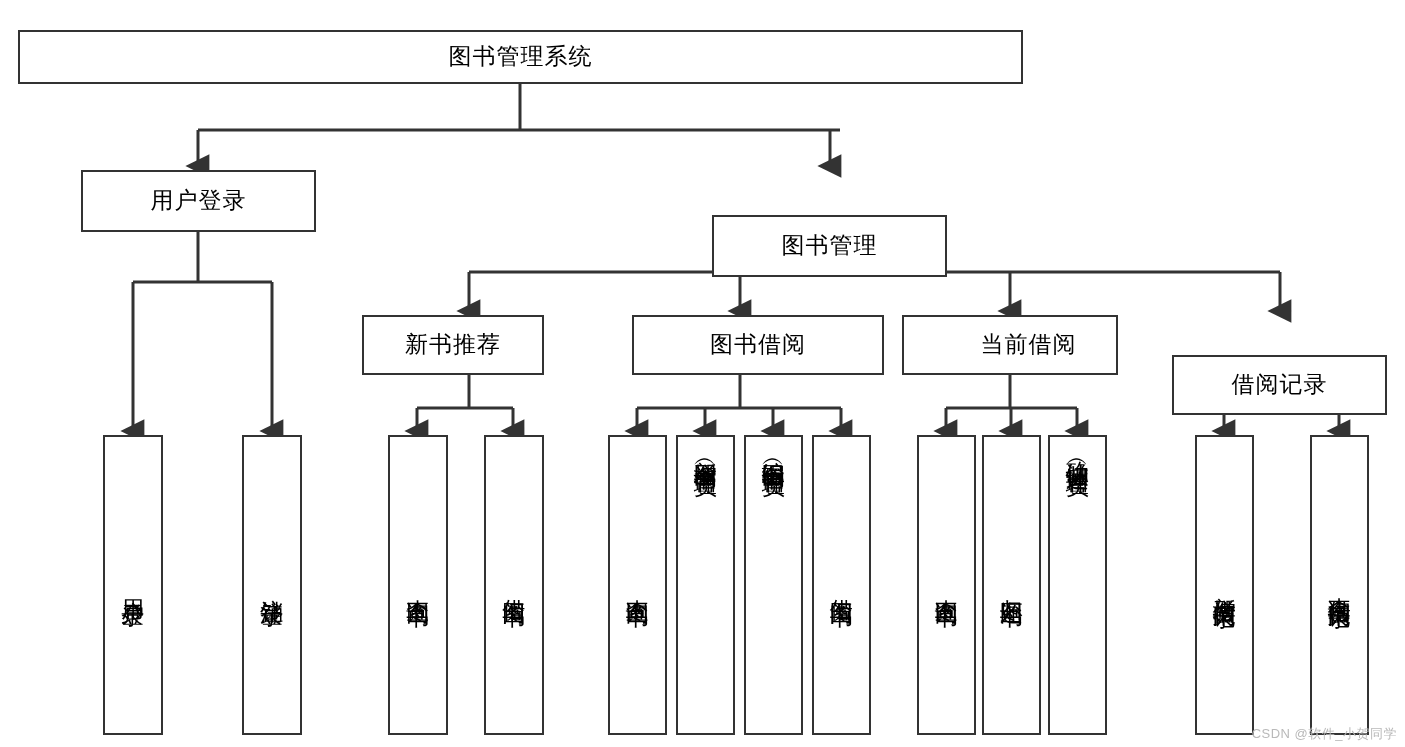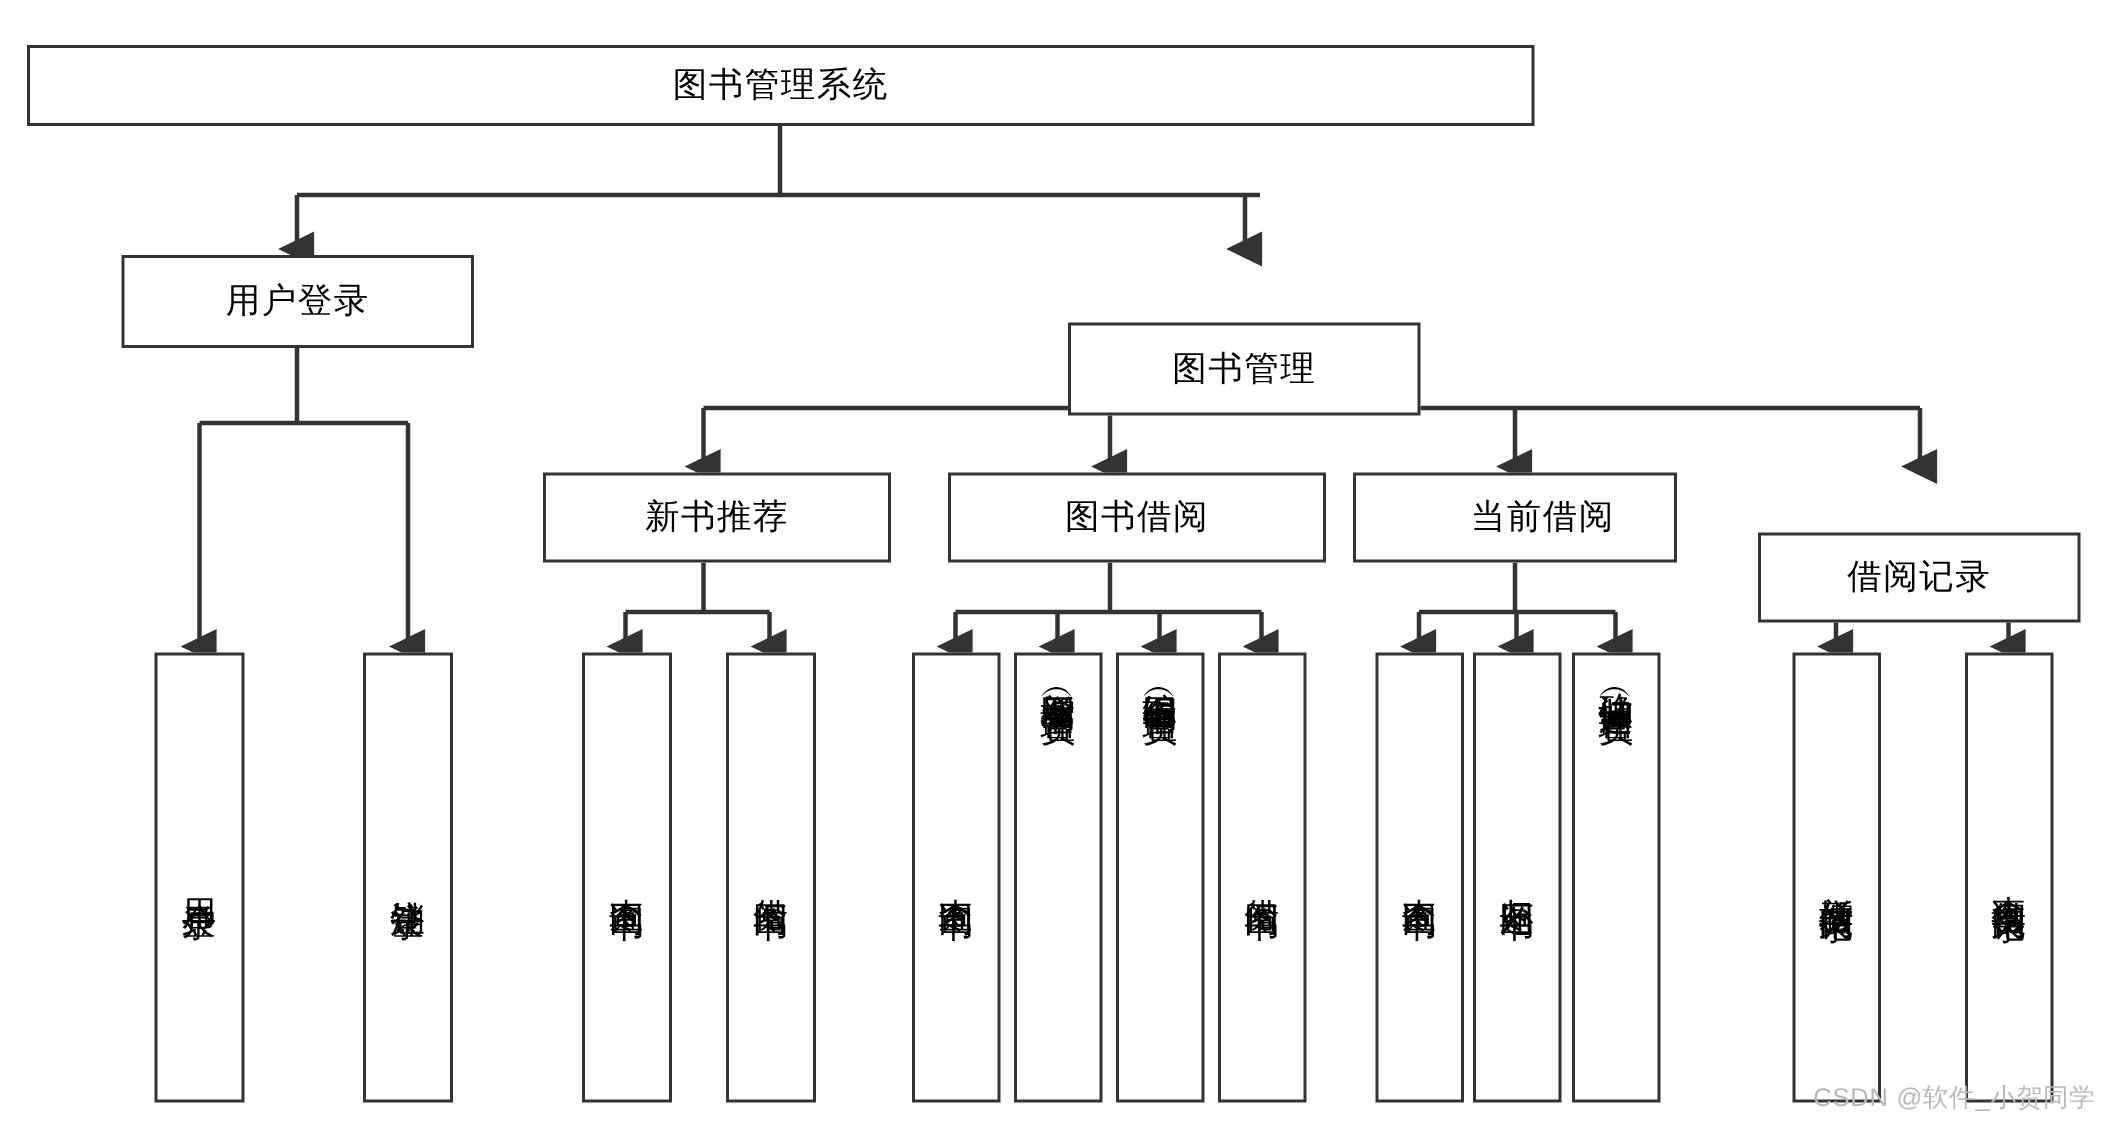--- a/index.html
+++ b/index.html
@@ -62,21 +62,21 @@
     width: 100%;
     height: 100%;
     display: flex;
     align-items: center;
     justify-content: center;
   }
   #watermark {
     position: absolute;
     right: 8px;
     bottom: 4px;
-    font-size: 17px;
+    font-size: 13px;
     color: #b9b9b9;
     white-space: nowrap;
     letter-spacing: 0.5px;
   }
 </style>
 </head>
 <body>
 
 <div id="diagram-root">
 
@@ -135,21 +135,21 @@
   </div>
 
   <div class="node horiz" style="left:81px; top:170px; width:235px; height:62px;">
     <span class="node-label-h">用户登录</span>
   </div>
 
   <div class="node horiz" style="left:712px; top:170px; width:235px; height:62px;margin-top:45px;">
     <span class="node-label-h">图书管理</span>
   </div>
 
-  <div class="node horiz" style="left:362px; top:315px; width:232px; height:60px;">
+  <div class="node horiz" style="left:362px; top:315px; width:182px; height:60px;">
     <span class="node-label-h">新书推荐</span>
   </div>
 
   <div class="node horiz" style="left:632px; top:315px; width:252px; height:60px;">
     <span class="node-label-h">图书借阅</span>
   </div>
 
   <div class="node horiz" style="left:902px; top:315px; width:216px; height:60px;padding-left:37px;">
     <span class="node-label-h">当前借阅</span>
   </div>

